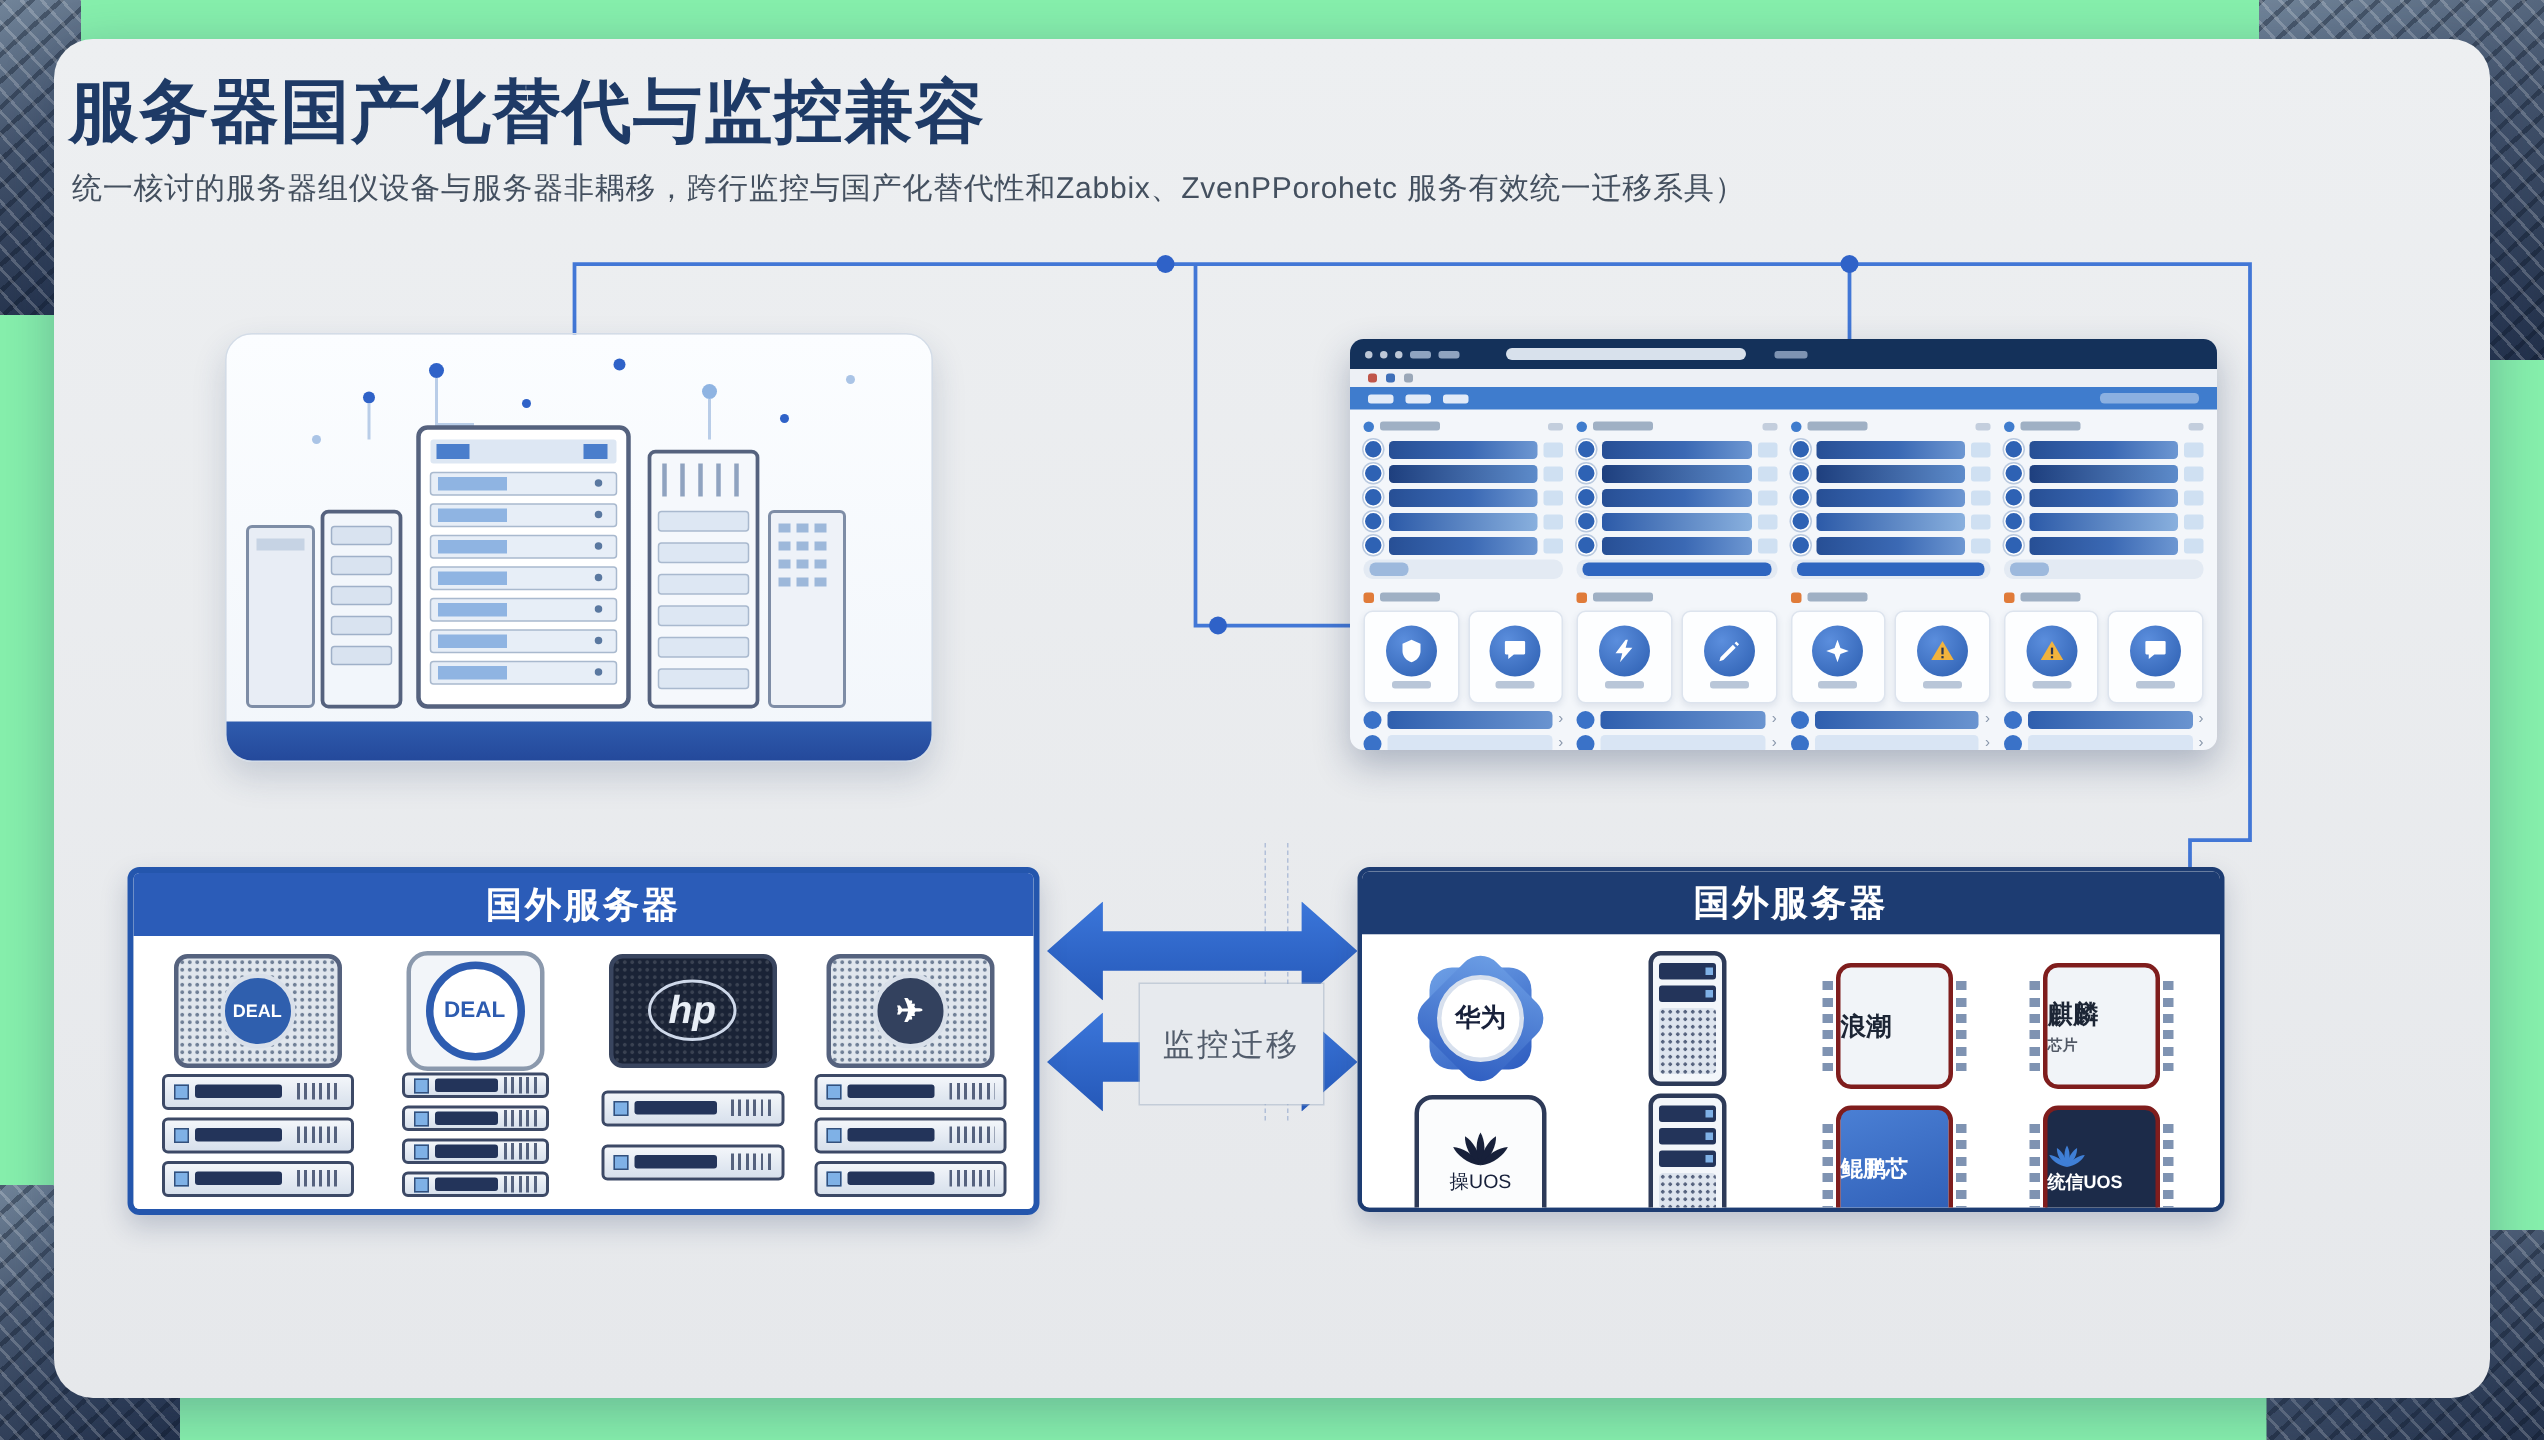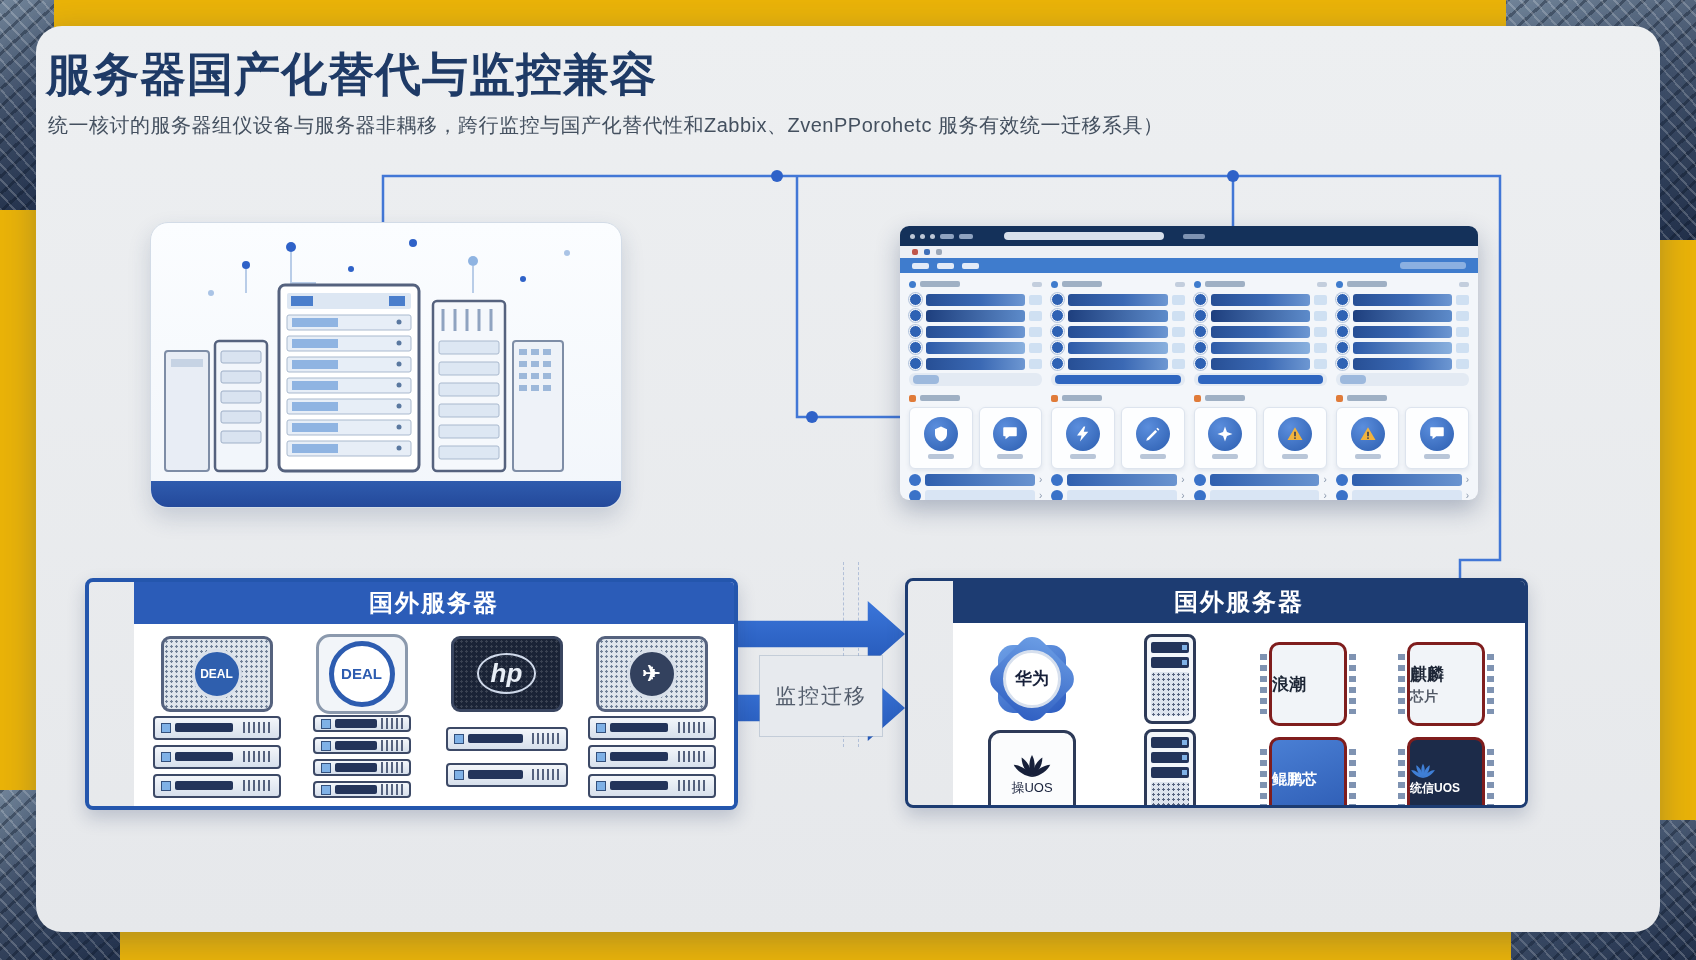--- a/index.html
+++ b/index.html
@@ -1,17 +1,17 @@
 <!DOCTYPE html>
 <html><head>
 <meta charset="utf-8">
 <style>
   html,body{margin:0;padding:0;background:#aeb9c6;}
   .stage{position:relative;width:1696px;height:960px;overflow:hidden;
-         font-family:"Liberation Sans",sans-serif;background:#eab308;}
+         font-family:"Liberation Sans",sans-serif;background:#86efac;}
   
   .ph{position:absolute;z-index:0;
       background:
         repeating-linear-gradient(48deg, rgba(255,255,255,.20) 0 2px, transparent 2px 10px),
         repeating-linear-gradient(138deg, rgba(8,18,34,.35) 0 3px, transparent 3px 13px),
         linear-gradient(155deg,#718499 0%,#42526b 45%,#22304a 100%);}
   .ph.tl{left:0;top:0;width:54px;height:210px;}
   .ph.tr{right:0;top:0;width:190px;height:240px;}
   .ph.bl{left:0;bottom:0;width:120px;height:170px;}
   .ph.br{right:0;bottom:0;width:185px;height:140px;}
@@ -72,21 +72,21 @@
   .mcircle{width:34px;height:34px;border-radius:50%;display:flex;align-items:center;justify-content:center;
            background:radial-gradient(circle at 35% 30%,#5b8edd,#2c5eb0);}
   .mlab{width:26px;height:5px;border-radius:2px;background:#b9c6d8;}
   .brow{display:flex;align-items:center;gap:4px;height:13px;margin-bottom:3px;}
   .brow .bc{width:12px;height:12px;border-radius:50%;background:#3a72c8;flex:none;}
   .brow .bb{flex:1;height:12px;border-radius:3px;background:linear-gradient(90deg,#2f5fae,#6a94d0);}
   .brow .ar{color:#8a98ac;font-size:10px;line-height:10px;flex:none;}
   .bgrid4 .brow:nth-child(2) .bb{background:#d9e5f4;}
   
   .panel{position:absolute;z-index:3;border-radius:8px;overflow:hidden;
-         box-shadow:0 8px 18px rgba(35,55,95,.22);padding-left:45px;}
+         box-shadow:0 8px 18px rgba(35,55,95,.22);}
   .panel.left{left:85px;top:578px;width:600px;height:224px;border:4px solid #2456ad;}
   .panel.right{left:905px;top:578px;width:572px;height:224px;border:3px solid #1d3c72;}
   .panel-h{height:42px;display:flex;align-items:center;justify-content:center;
            color:#fff;font-size:24px;font-weight:700;letter-spacing:2px;}
   .panel.left .panel-h{background:#2b5cb8;}
   .panel.right .panel-h{background:#1d3c72;}
   .panel-b{background:#fff;height:calc(100% - 42px);display:grid;align-items:center;justify-items:center;
            padding:8px 10px;box-sizing:border-box;}
   .panel.left .panel-b{grid-template-columns:repeat(4,1fr);grid-template-rows:1fr 1fr;}
   .panel.right .panel-b{grid-template-columns:repeat(4,1fr);grid-template-rows:1fr 1fr;}
@@ -134,21 +134,21 @@
          border-radius:3px;}
   .chip{position:relative;width:72px;height:78px;border:3px solid #7f1d1d;border-radius:10px;
         display:flex;flex-direction:column;align-items:flex-start;justify-content:center;gap:2px;
         font-weight:800;margin-top:11px;}
   .chip::before,.chip::after{content:"";position:absolute;top:9px;bottom:9px;width:7px;
         background:repeating-linear-gradient(#7f93b2 0 6px,transparent 6px 11px);}
   .chip::before{left:-12px;} .chip::after{right:-12px;}
   .chip.light{background:#f1f4f8;color:#1c2535;font-size:17px;}
   .chip.blue{background:linear-gradient(160deg,#4a7fd4,#2d5cb4);color:#fff;font-size:15px;}
   .chip.dark{background:#1c2b49;color:#fff;font-size:12px;}
-  .chip .sub{font-size:14px;font-weight:600;opacity:.75;}
+  .chip .sub{font-size:10px;font-weight:600;opacity:.75;}
   .hw-box{width:82px;height:82px;border:3px solid #2d3a58;border-radius:12px;background:#fbfcfd;
         display:flex;flex-direction:column;align-items:center;justify-content:center;gap:2px;
         font-size:13px;font-weight:400;color:#17203a;}
   
   .xarrow{position:absolute;z-index:3;width:207px;height:66px;
         background:linear-gradient(180deg,#3b76da,#2558b8);
         clip-path:polygon(0 50%,18% 0,18% 30%,82% 30%,82% 0,100% 50%,82% 100%,82% 70%,18% 70%,18% 100%);}
   .xarrow.a1{left:698px;top:601px;}
   .xarrow.a2{left:698px;top:675px;}
   .xlabel{position:absolute;z-index:4;left:760px;top:656px;width:122px;height:80px;

